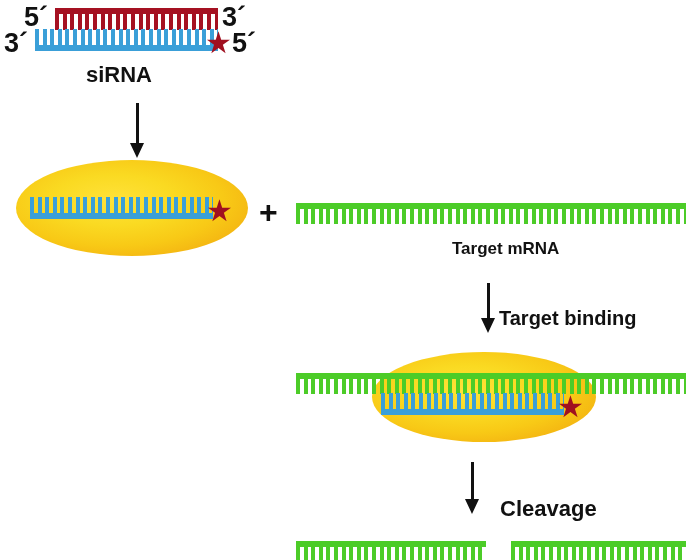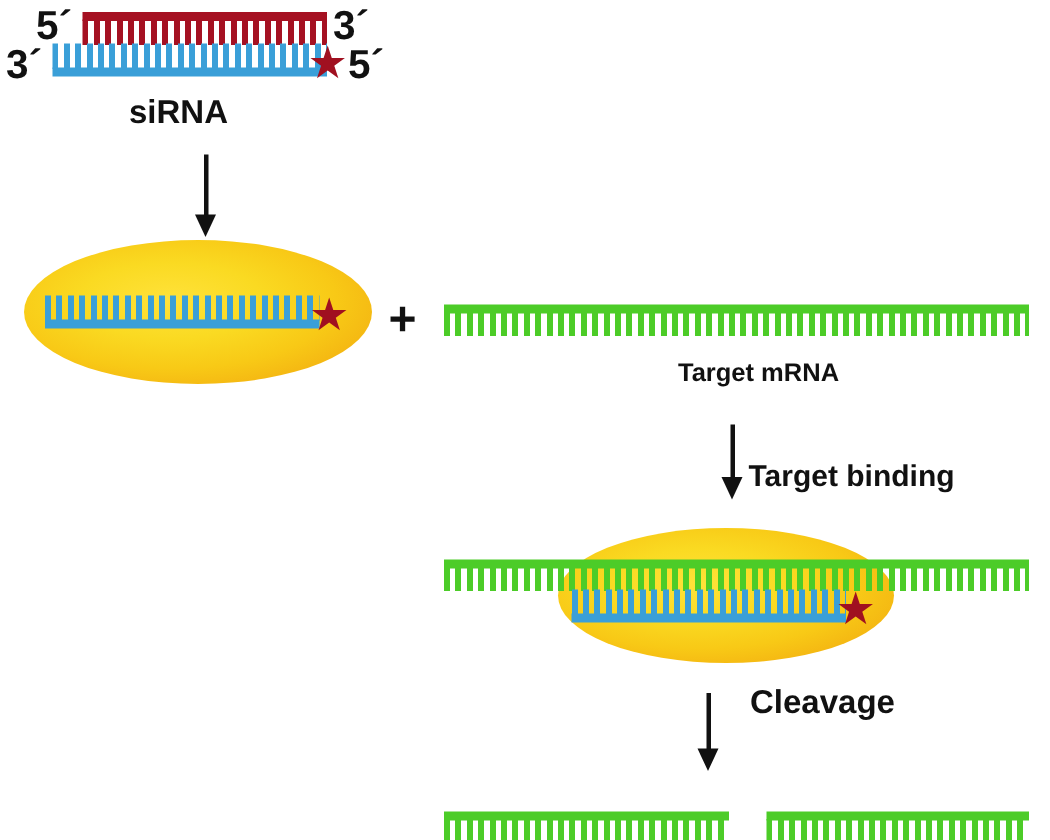--- a/index.html
+++ b/index.html
@@ -128,21 +128,21 @@
       <div class="backbone"></div>
     </div>
 
     <div class="star" style="left:557px;top:392px;font-size:30px;">★</div>
   </div>
 
   <div class="arrow" style="left:464px;top:462px;width:16px;height:52px;">
     <div class="shaft" style="height:39px;"></div>
     <div class="head"></div>
   </div>
-  <div class="lbl" style="left:500px;top:457px;font-size:22px;">Cleavage</div>
+  <div class="lbl" style="left:500px;top:498px;font-size:22px;">Cleavage</div>
 
   <div>
     <div class="strand green" style="left:296px;top:541px;width:190px;height:22px;">
       <div class="backbone"></div>
       <div class="teeth"></div>
     </div>
 
     <div class="strand green" style="left:511px;top:541px;width:175px;height:22px;">
       <div class="backbone"></div>
       <div class="teeth"></div>

